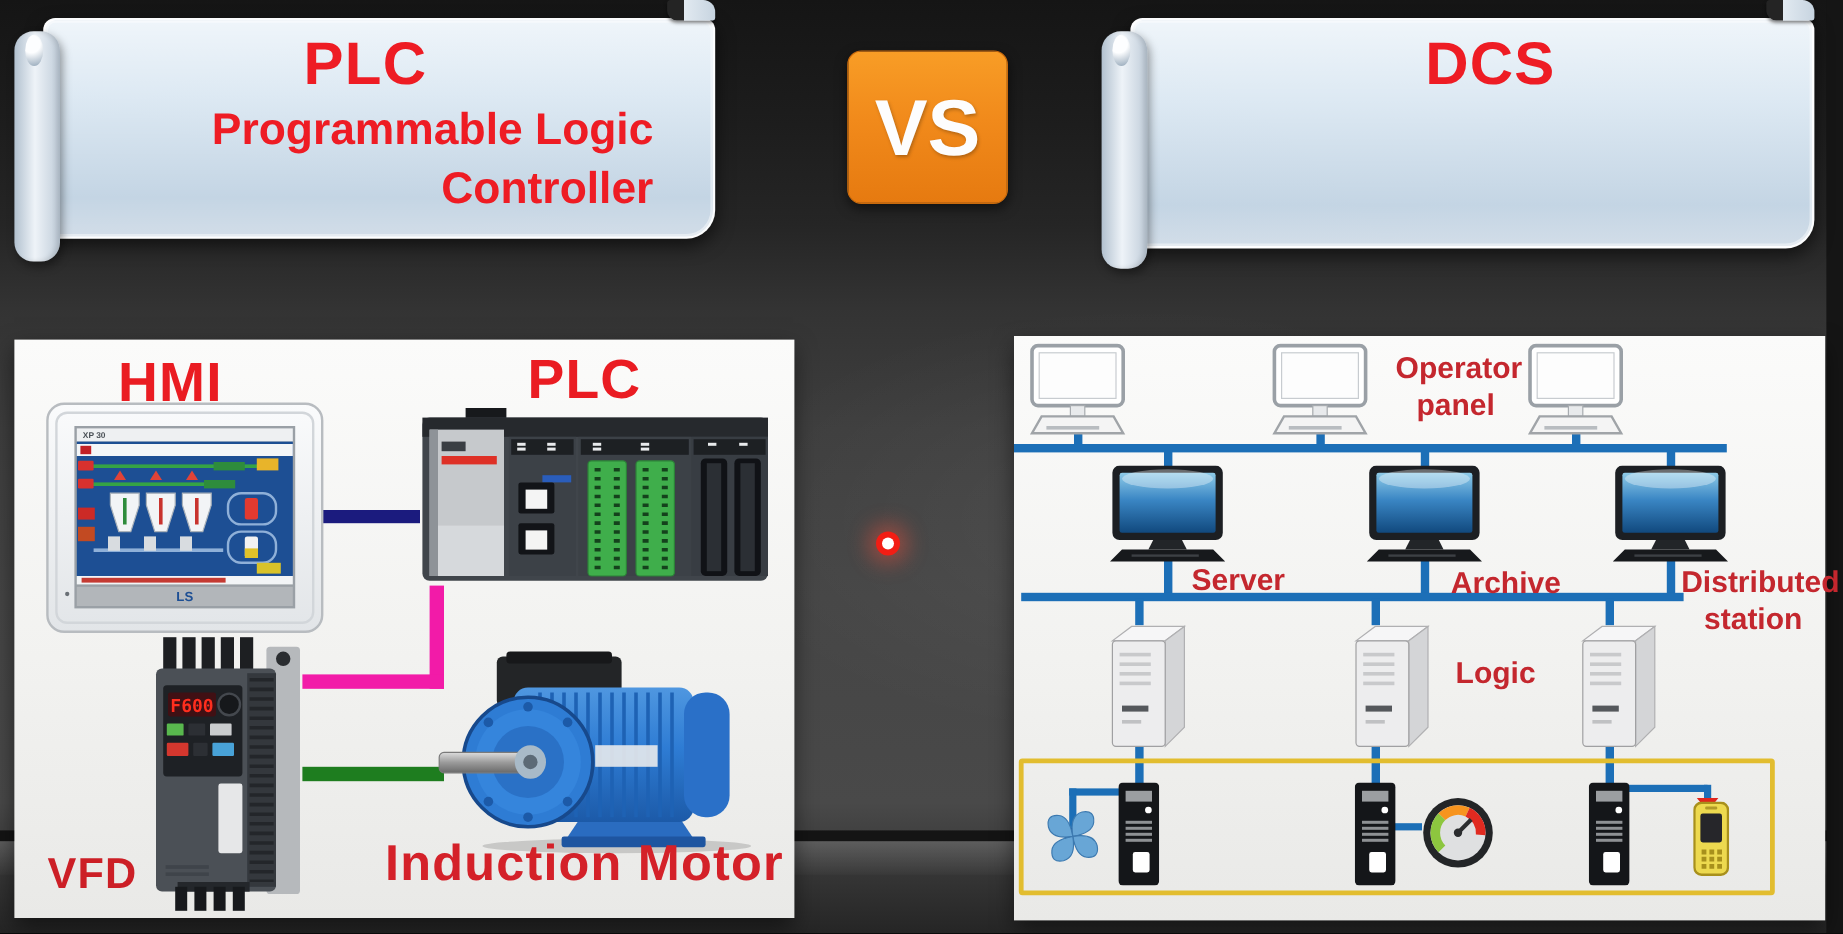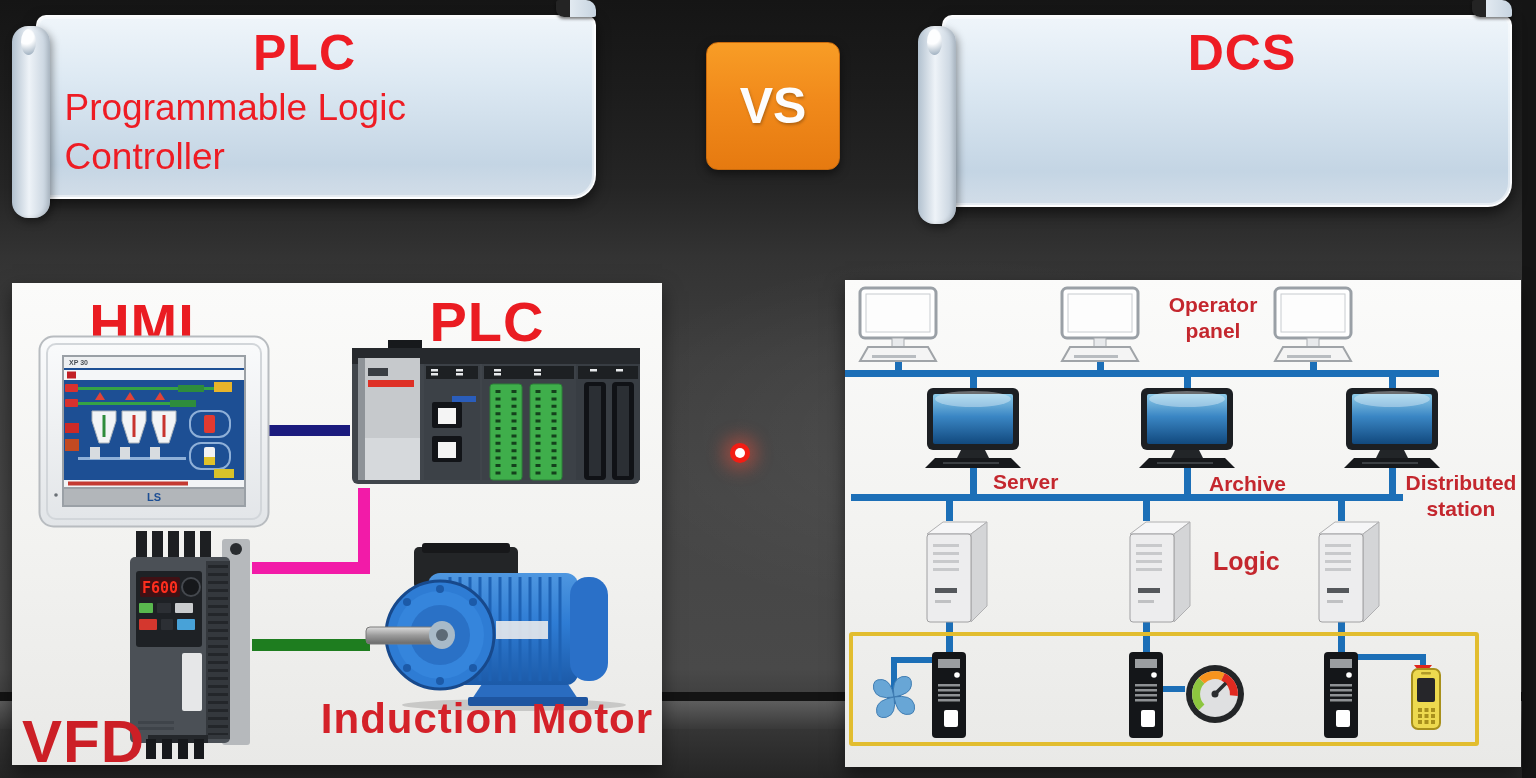--- a/index.html
+++ b/index.html
@@ -34,41 +34,41 @@
     position:absolute;top:0;width:40px;height:17px;
     background:linear-gradient(90deg,#242424 0 34%,#e2eaf1 34%,#c7d4e0 100%);
     border-radius:3px 10px 2px 8px;
     box-shadow:0 2px 3px rgba(0,0,0,0.5);
   }
   .banner-title{
     position:absolute;left:0;right:0;text-align:center;
     font-weight:bold;font-size:50px;color:#ee1c24;letter-spacing:1px;
   }
   .banner-sub{
-    position:absolute;left:0;right:0;margin:auto;text-align:left;
-    font-weight:normal;font-size:37px;line-height:1.32;color:#ee1c24;
+    position:absolute;left:0;right:0;margin:auto;text-align:right;
+    font-weight:bold;font-size:37px;line-height:1.32;color:#ee1c24;
   }
   
   .vs-badge{
     position:absolute;left:706px;top:42px;width:132px;height:126px;
     background:linear-gradient(180deg,#f89d26 0%,#f18a1b 45%,#e67a10 100%);
     border-radius:12px;border:1px solid #c96a0c;
     display:flex;align-items:center;justify-content:center;
     box-shadow:0 4px 10px rgba(0,0,0,0.5);
   }
-  .vs-badge span{font-weight:bold;font-size:50px;color:#fdfdfd;text-shadow:1px 2px 3px rgba(0,0,0,0.25);}
+  .vs-badge span{font-weight:bold;font-size:66px;color:#fdfdfd;text-shadow:1px 2px 3px rgba(0,0,0,0.25);}
   
   .panel{
     position:absolute;
     background:linear-gradient(180deg,#fbfbfa 0%,#f2f2f0 55%,#e9e9e7 100%);
     box-shadow:0 8px 18px rgba(0,0,0,0.5);
   }
   .lbl{position:absolute;font-weight:bold;color:#d42129;}
-  .lbl-big{font-size:56px;letter-spacing:1px;text-align:center;}
-  .lbl-dcs{font-size:21px;color:#c4272e;line-height:1.25;}
+  .lbl-big{font-size:46px;letter-spacing:1px;text-align:center;}
+  .lbl-dcs{font-size:25px;color:#c4272e;line-height:1.25;}
   
   .line{position:absolute;}
   .navy{background:#1b1b7e;}
   .pink{background:#f21ba8;}
   .green{background:#1e7d1f;}
   .blue{background:#1c6fb7;}
   .iobox{
     position:absolute;border:4px solid #e2bd2f;border-radius:3px;
   }
   .arrow-down{
@@ -312,21 +312,21 @@
         <circle cx="43" cy="61" r="4"></circle>
           <circle cx="43" cy="127" r="4"></circle>
           <circle cx="109" cy="61" r="4"></circle>
           <circle cx="109" cy="127" r="4"></circle>
       </g>
       <rect x="2" y="86" width="76" height="17" rx="4" fill="url(#g-metal)" stroke="#7a7a7a"></rect>
       <ellipse cx="78" cy="94" rx="13" ry="14" fill="#a8bac8"></ellipse>
       <circle cx="78" cy="94" r="6" fill="#5c6a76"></circle>
     </svg>
 
-    <div class="lbl lbl-big" style="left:10px;top:424px;width:110px;font-size:60px;color:#cc1f26;">VFD</div>
+    <div class="lbl lbl-big" style="left:10px;top:424px;width:110px;font-size:36px;color:#cc1f26;">VFD</div>
     <div class="lbl lbl-big" style="left:300px;top:412px;width:350px;font-size:42px;">Induction Motor</div>
   </div>
 
   <div class="panel" style="left:845px;top:280px;width:676px;height:487px;">
 
     <div class="line blue" style="left:50px;top:74px;width:7px;height:18px;"></div>
     <div class="line blue" style="left:252px;top:74px;width:7px;height:18px;"></div>
     <div class="line blue" style="left:465px;top:74px;width:7px;height:18px;"></div>
     <div class="line blue" style="left:0;top:90px;width:594px;height:7px;"></div>
     <div class="line blue" style="left:125px;top:95px;width:7px;height:16px;"></div>

